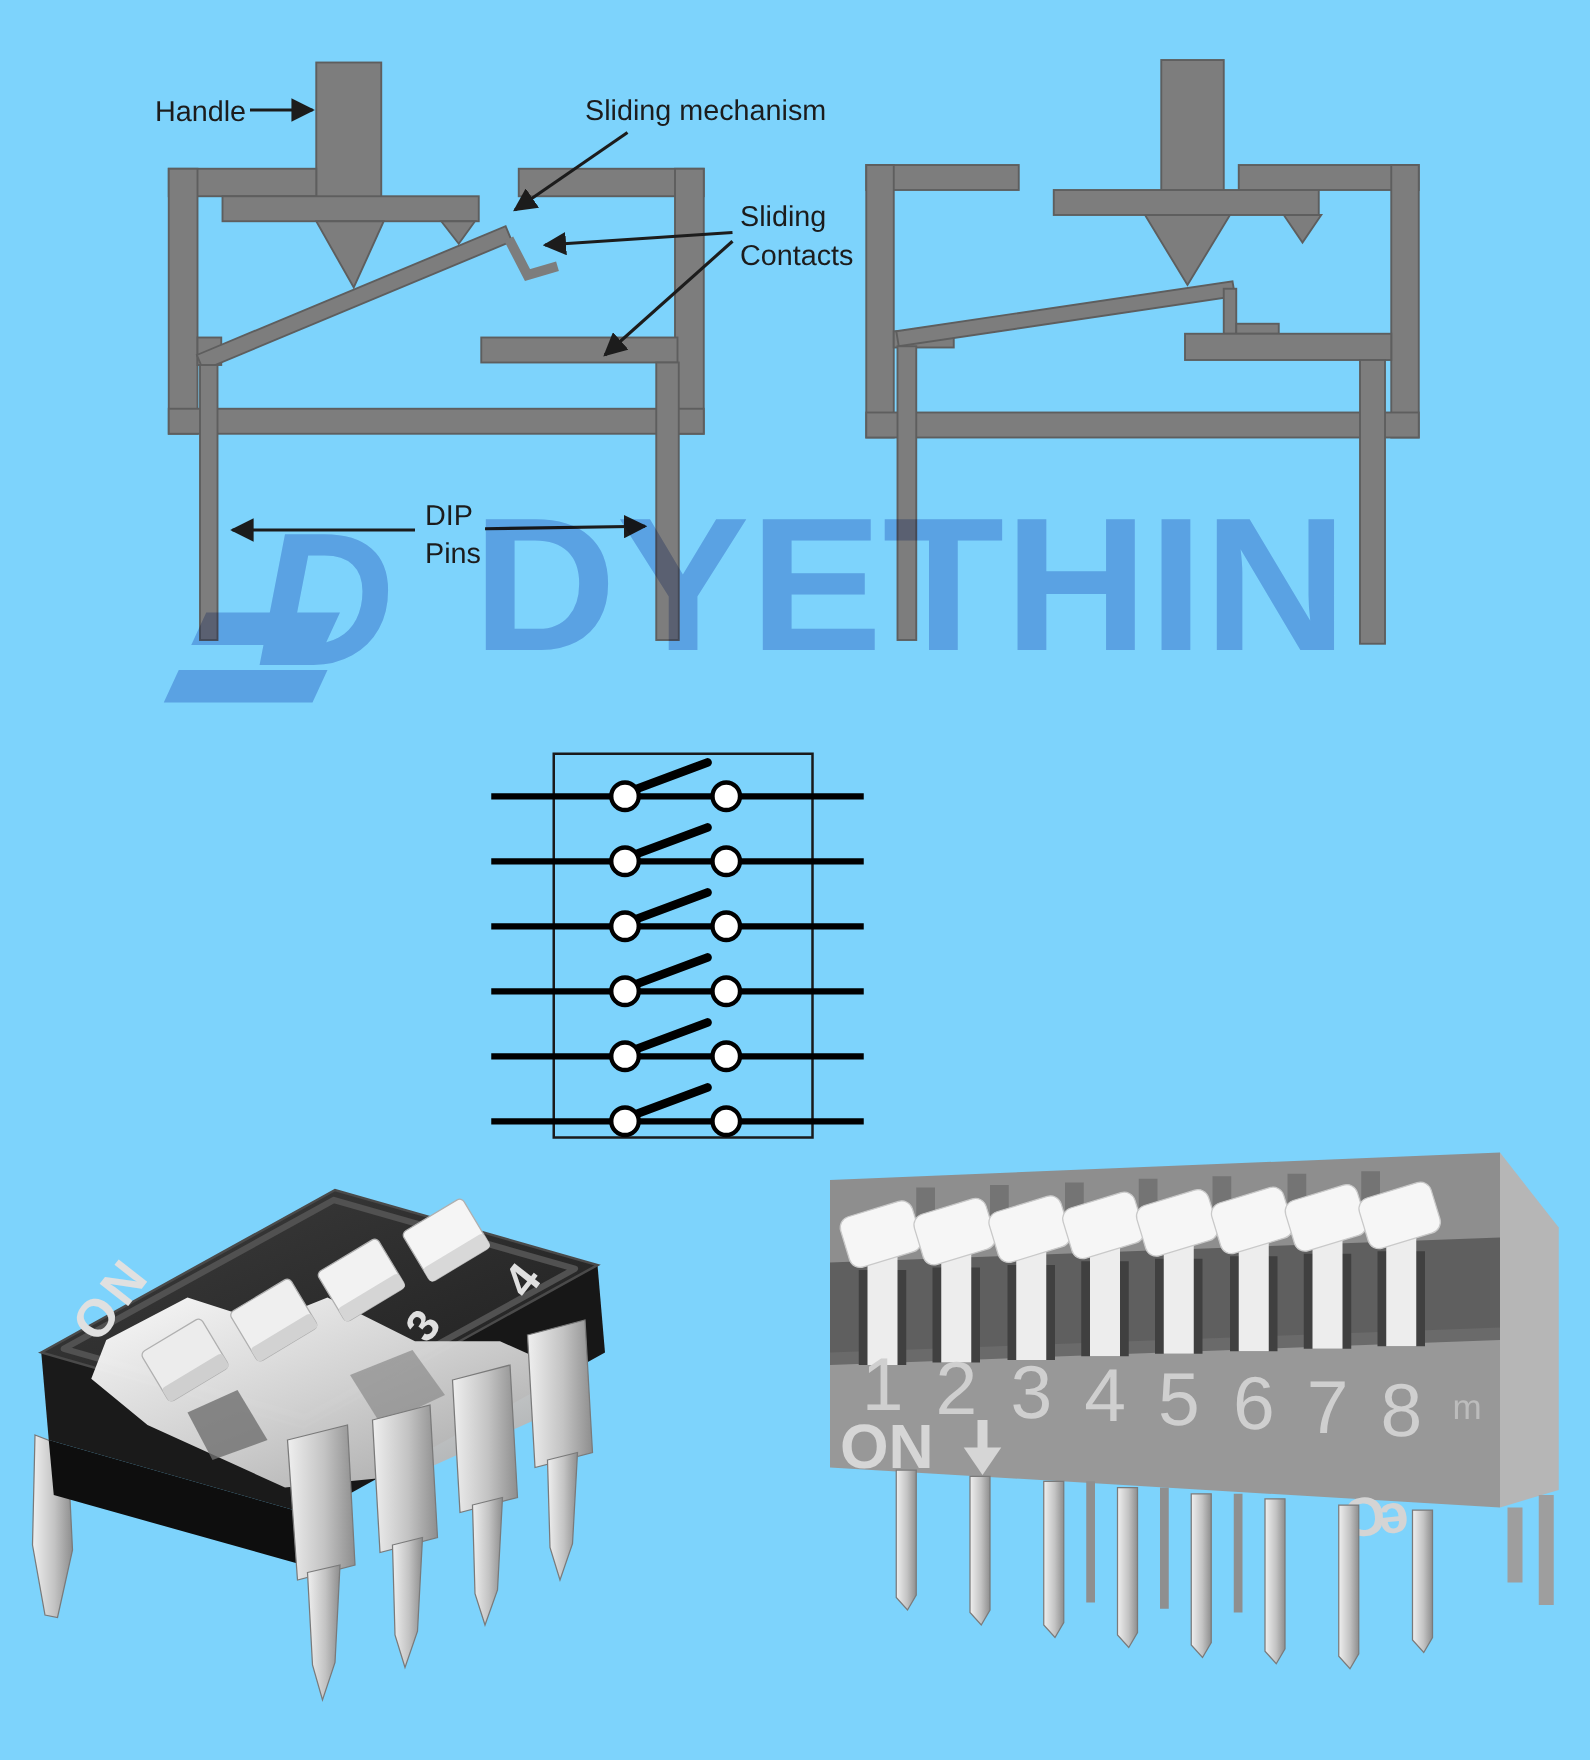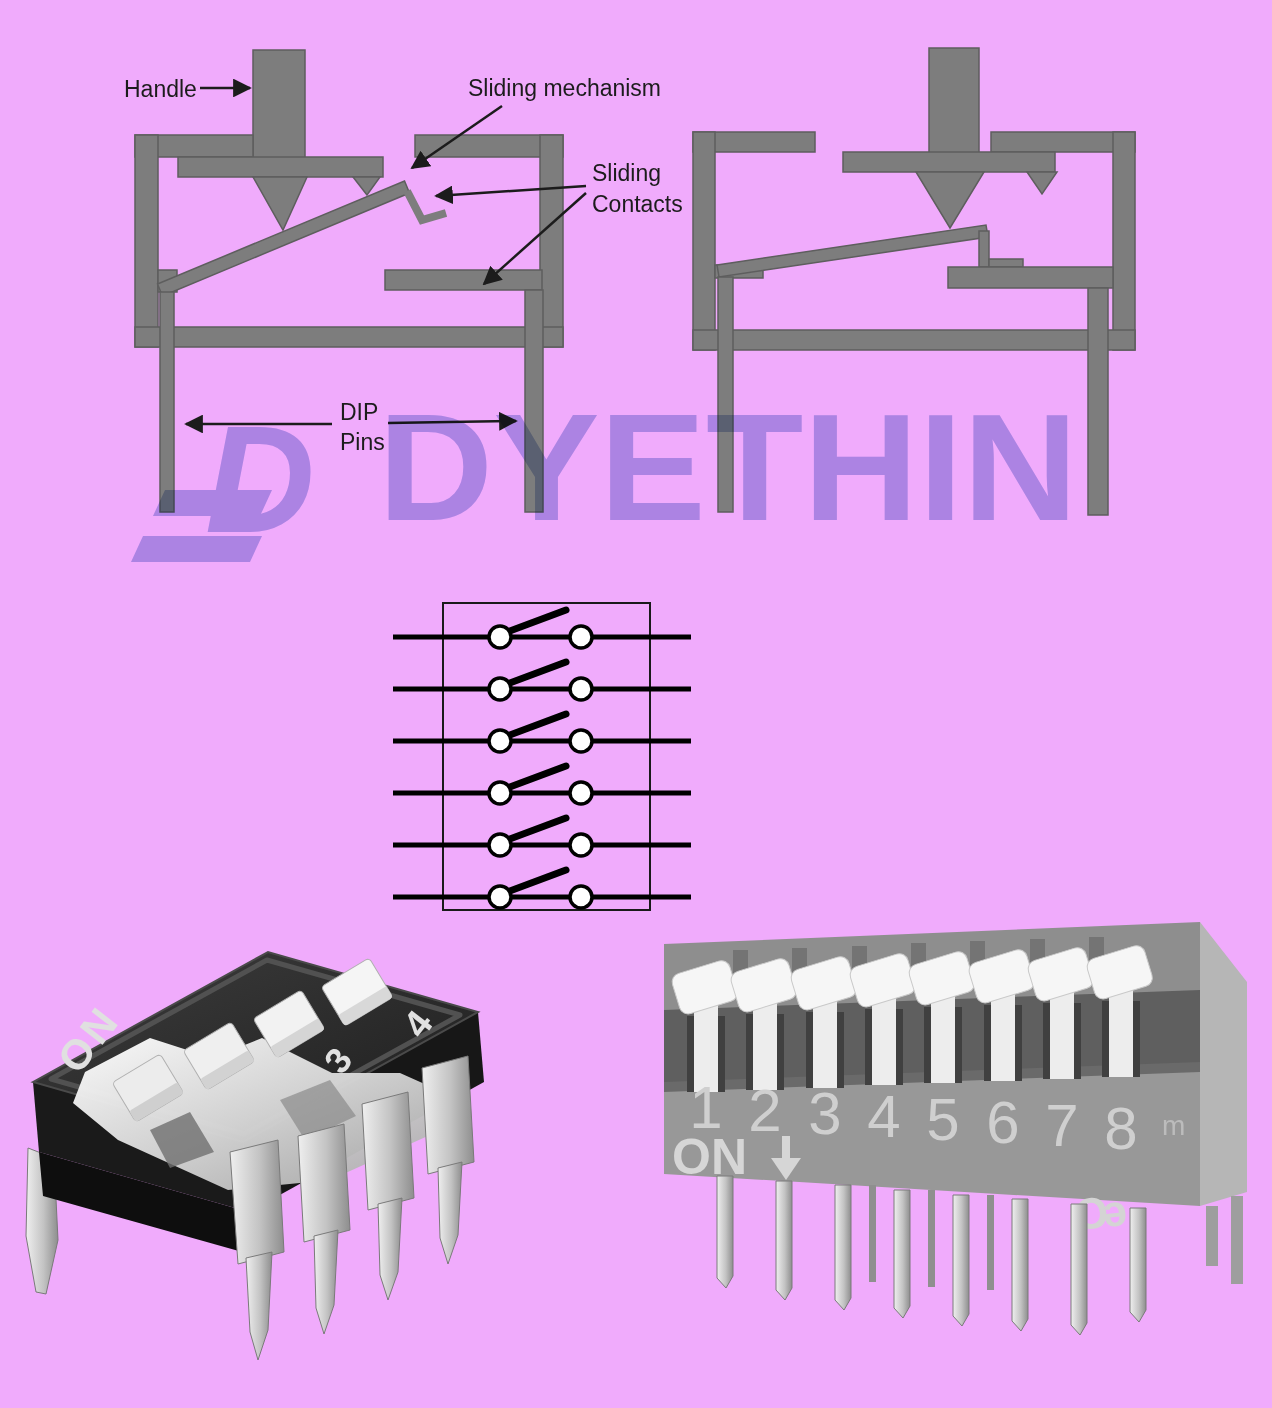--- a/index.html
+++ b/index.html
@@ -1,16 +1,16 @@
 <!DOCTYPE html>
 <html><head>
 <meta charset="utf-8">
 <style>
   html,body{margin:0;padding:0;background:#ffffff;}
-  .stage{position:relative;width:1272px;height:1408px;background:#f0abfc;overflow:hidden;}
+  .stage{position:relative;width:1272px;height:1408px;background:#7dd3fc;overflow:hidden;}
   svg{display:block;}
   .gray{fill:#7d7d7d;stroke:#5e5e5e;stroke-width:1.5;}
   .dlabel{font-family:"Liberation Sans",sans-serif;font-size:23px;fill:#1c1c1c;}
   .arrowline{stroke:#1c1c1c;stroke-width:2.5;fill:none;marker-end:url(#arrhead);}
   .wire{stroke:#000;stroke-width:5;}
   .lever{stroke:#000;stroke-width:7;stroke-linecap:round;}
   .contact{fill:#fff;stroke:#000;stroke-width:3.5;}
   .wm-text{font-family:"Liberation Sans",sans-serif;font-weight:bold;font-size:152px;fill:#b7c4e6;}
   .wm-shape{fill:#b7c4e6;}
   .pswitch-num{font-family:"Liberation Sans",sans-serif;font-size:60px;fill:#cfcfcf;}

